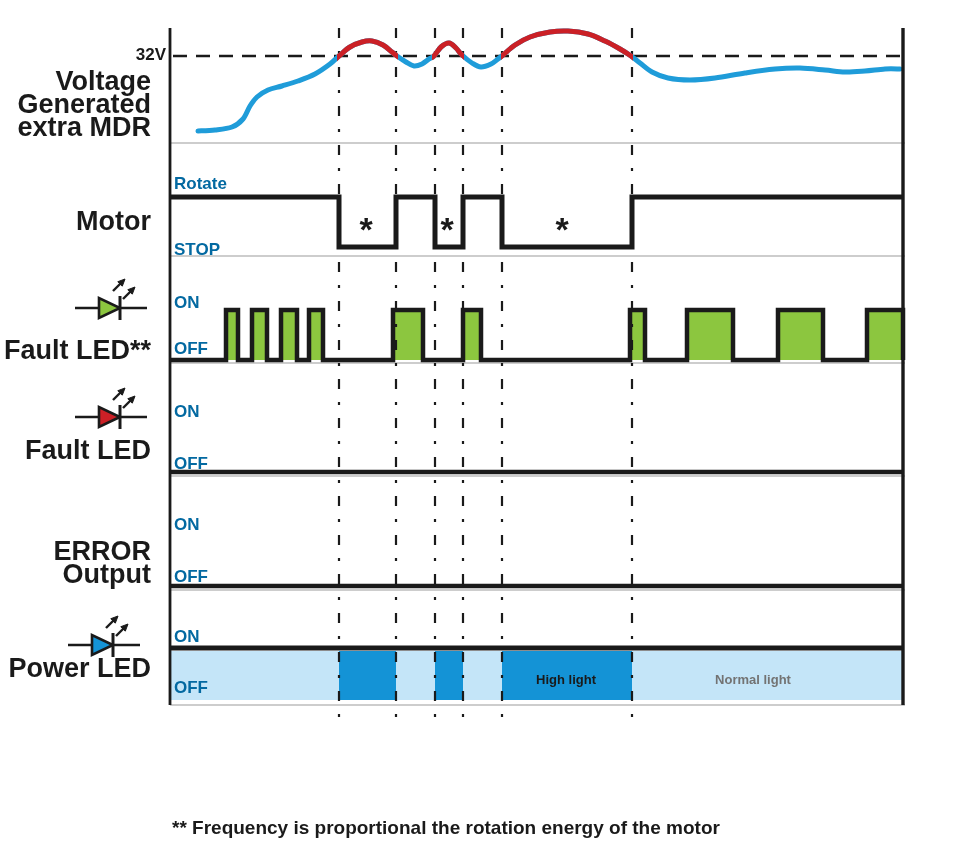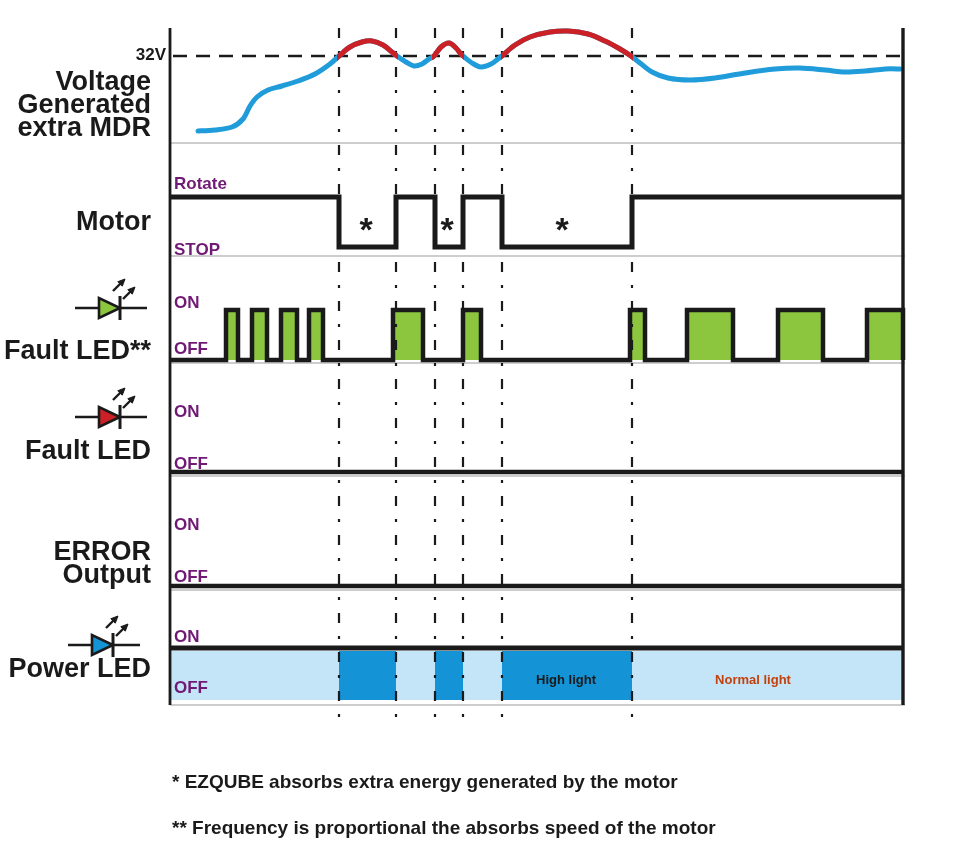--- a/index.html
+++ b/index.html
@@ -3,25 +3,25 @@
 <meta charset="utf-8">
 <style>
   * { margin:0; padding:0; box-sizing:border-box; }
   html,body { width:959px; height:864px; background:#ffffff;
               font-family:"Liberation Sans", sans-serif; }
   .stage { position:absolute; left:0; top:0; width:959px; height:864px; overflow:hidden; }
   svg.diagram { position:absolute; left:0; top:0; display:block; }
   .lbl { position:absolute; font-weight:bold; color:#1a1a1a; white-space:nowrap; line-height:1.18; }
   .rowlbl { position:absolute; right:808px; text-align:right; font-weight:bold;
             color:#1a1a1a; font-size:27px; line-height:23px; white-space:nowrap; }
-  .plbl { position:absolute; left:174px; font-weight:bold; color:#701a75;
+  .plbl { position:absolute; left:174px; font-weight:bold; color:#0369a1;
           font-size:17px; line-height:20px; white-space:nowrap; }
   .centerlbl { position:absolute; transform:translateX(-50%); font-weight:bold;
                font-size:13px; color:#1a1a1a; white-space:nowrap; }
-  .gray { color:#c2410c; }
+  .gray { color:#737373; }
   .footnote { position:absolute; left:172px; font-weight:bold; font-size:19px;
               color:#1a1a1a; white-space:nowrap; }
   .ledicon { position:absolute; }
   .ledicon line, .ledicon polygon, .ledicon polyline { stroke:#1a1a1a; }
 </style>
 </head>
 <body>
 
 <div class="stage">
 
@@ -131,16 +131,15 @@
   <svg class="ledicon" style="left:66px; top:611px;" width="76" height="48" viewBox="0 0 76 48">
     <line x1="2" y1="34" x2="74" y2="34" stroke-width="2.6"></line>
     <polygon class="led-fill" points="26,24 26,44 47,34" stroke-width="2.6" stroke-linejoin="miter" fill="#1493D6"></polygon>
     <line x1="47" y1="22" x2="47" y2="46" stroke-width="3"></line>
     <line x1="40" y1="17" x2="48" y2="9" stroke-width="2.4"></line>
     <polygon points="52,5 49.3,12.2 44.8,7.7" fill="#1a1a1a"></polygon>
     <line x1="50" y1="25" x2="58" y2="17" stroke-width="2.4"></line>
     <polygon points="62,13 59.3,20.2 54.8,15.7" fill="#1a1a1a"></polygon>
   </svg>
 
-  <div class="footnote" style="top:771px;">* EZQUBE absorbs extra energy generated by the motor</div>
-  <div class="footnote" style="top:817px;">** Frequency is proportional the absorbs speed of the motor</div>
+  <div class="footnote" style="top:817px;">** Frequency is proportional the rotation energy of the motor</div>
 
 </div>
 
 </body></html>

